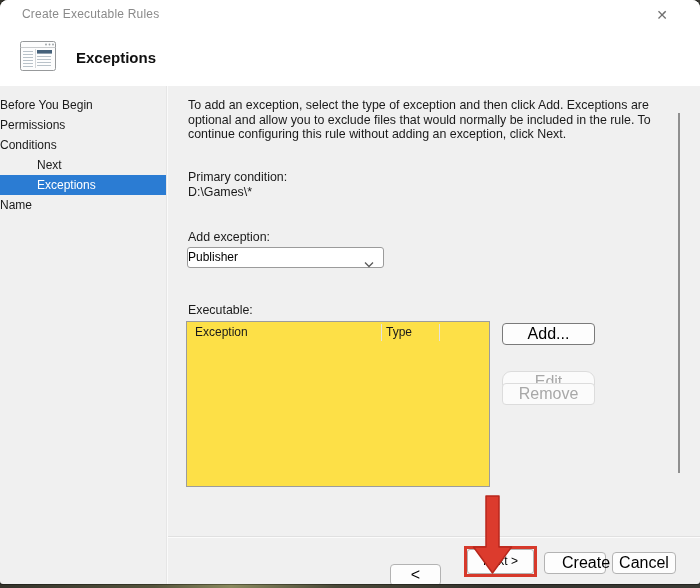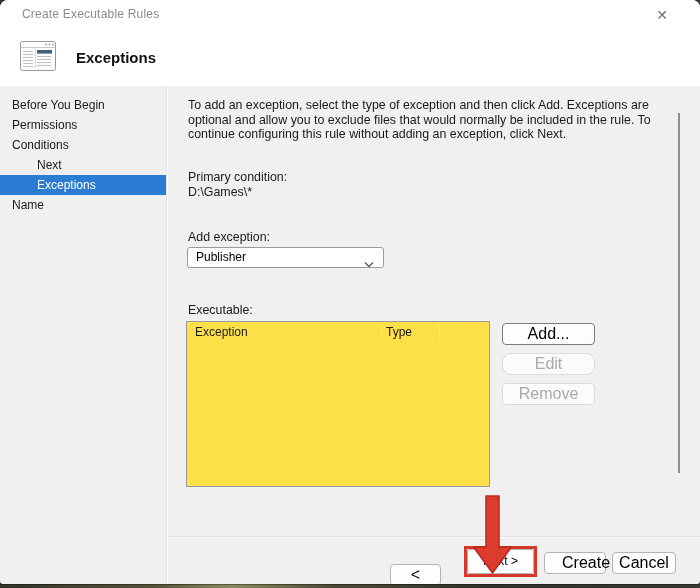--- a/index.html
+++ b/index.html
@@ -40,21 +40,21 @@
   .page-title{
     position:absolute;left:76px;top:49px;
     font-size:15px;font-weight:bold;color:#101010;
   }
   
   .sidebar{
     position:absolute;left:0;top:95px;width:167px;
     font-size:12px;color:#1a1a1a;
   }
   .side-item{
-    height:20px;line-height:20px;padding-left:12px;
+    height:20px;line-height:20px;
     white-space:nowrap;cursor:default;
   }
   .side-item.indent{padding-left:37px;}
   .side-item.selected{
     background:var(--accent);color:#ffffff;
   }
   .v-divider{
     position:absolute;left:166px;top:86px;bottom:0;width:2px;
     background:#fafafa;border-left:1px solid #e6e6e6;
   }
@@ -67,21 +67,21 @@
     position:absolute;left:188px;top:170px;
     font-size:12.4px;line-height:15px;color:#1a1a1a;
   }
   .add-exc-label{
     position:absolute;left:188px;top:230px;
     font-size:12.4px;color:#1a1a1a;
   }
   .combo{
     position:absolute;left:187px;top:247px;width:197px;height:21px;
     background:#ffffff;border:1px solid #9b9b9b;border-radius:3px;
-    font-size:12px;color:#000;line-height:19px;padding-left:8px;
+    font-size:12px;color:#000;line-height:19px;
     cursor:default;
   }
   .combo .chev{
     position:absolute;right:9px;top:7px;width:10px;height:7px;
   }
   .exceptions-label{
     position:absolute;left:188px;top:303px;
     font-size:12.4px;color:#1a1a1a;
   }
   .listview{
@@ -100,21 +100,21 @@
   .btn{
     position:absolute;height:22px;
     background:#fdfdfd;border:1px solid #b3b3b3;border-radius:4px;
     font-family:"Liberation Sans",sans-serif;
     font-size:16px;color:#000;text-align:center;line-height:20px;
     cursor:default;
   }
   .btn.primary{border-color:#7a7a7a;}
   .btn.disabled{background:#fbfbfb;border-color:#dcdcdc;color:#a8a8a8;}
   #btn-add{left:502px;top:323px;width:93px;}
-  #btn-edit{left:502px;top:353px;width:93px;border-radius:9px;}
+  #btn-edit{left:502px;top:371px;width:93px;border-radius:9px;}
   #btn-remove{left:502px;top:383px;width:93px;}
   
   .scrollbar-thumb{
     position:absolute;left:678px;top:113px;width:2px;height:360px;
     background:#8f8f8f;
   }
   
   .footer-divider{
     position:absolute;left:168px;top:536px;right:0;height:2px;
     background:#fbfbfb;border-top:1px solid #e0e0e0;

